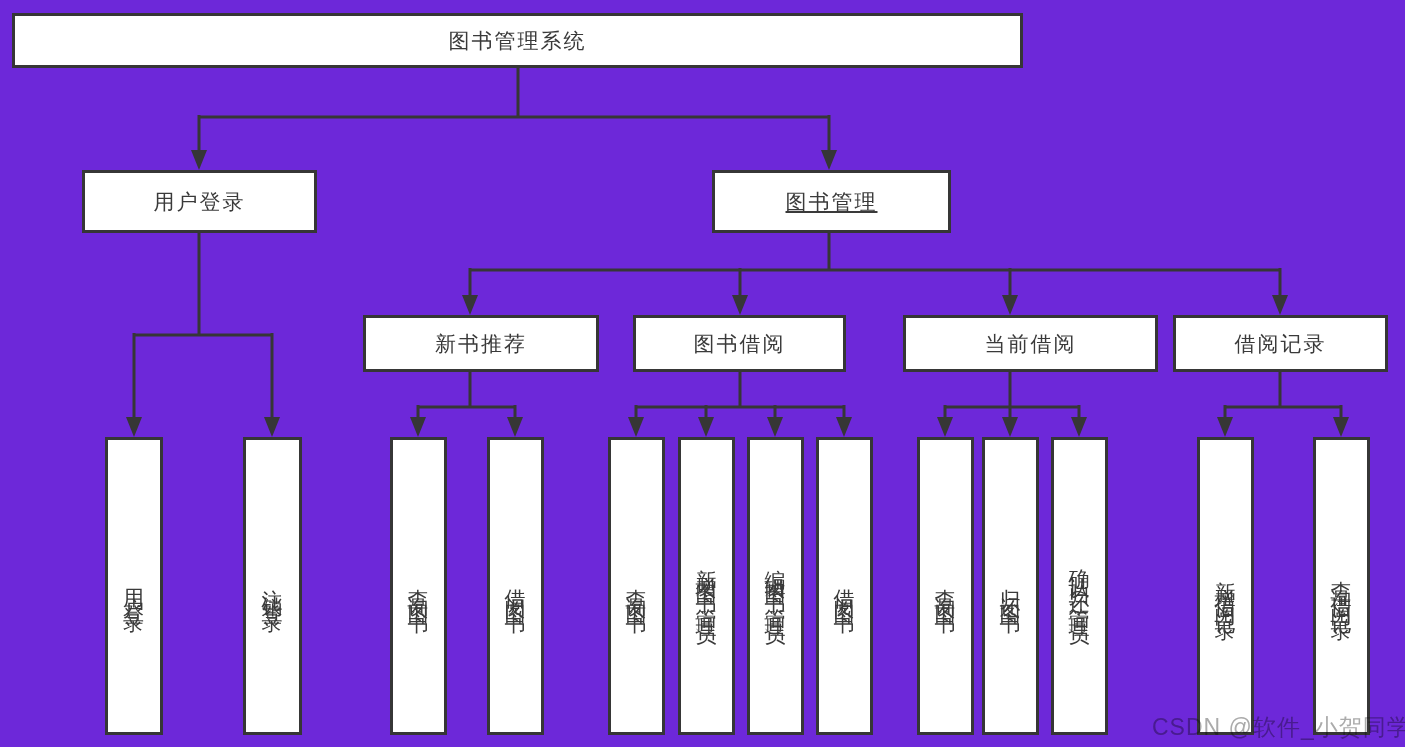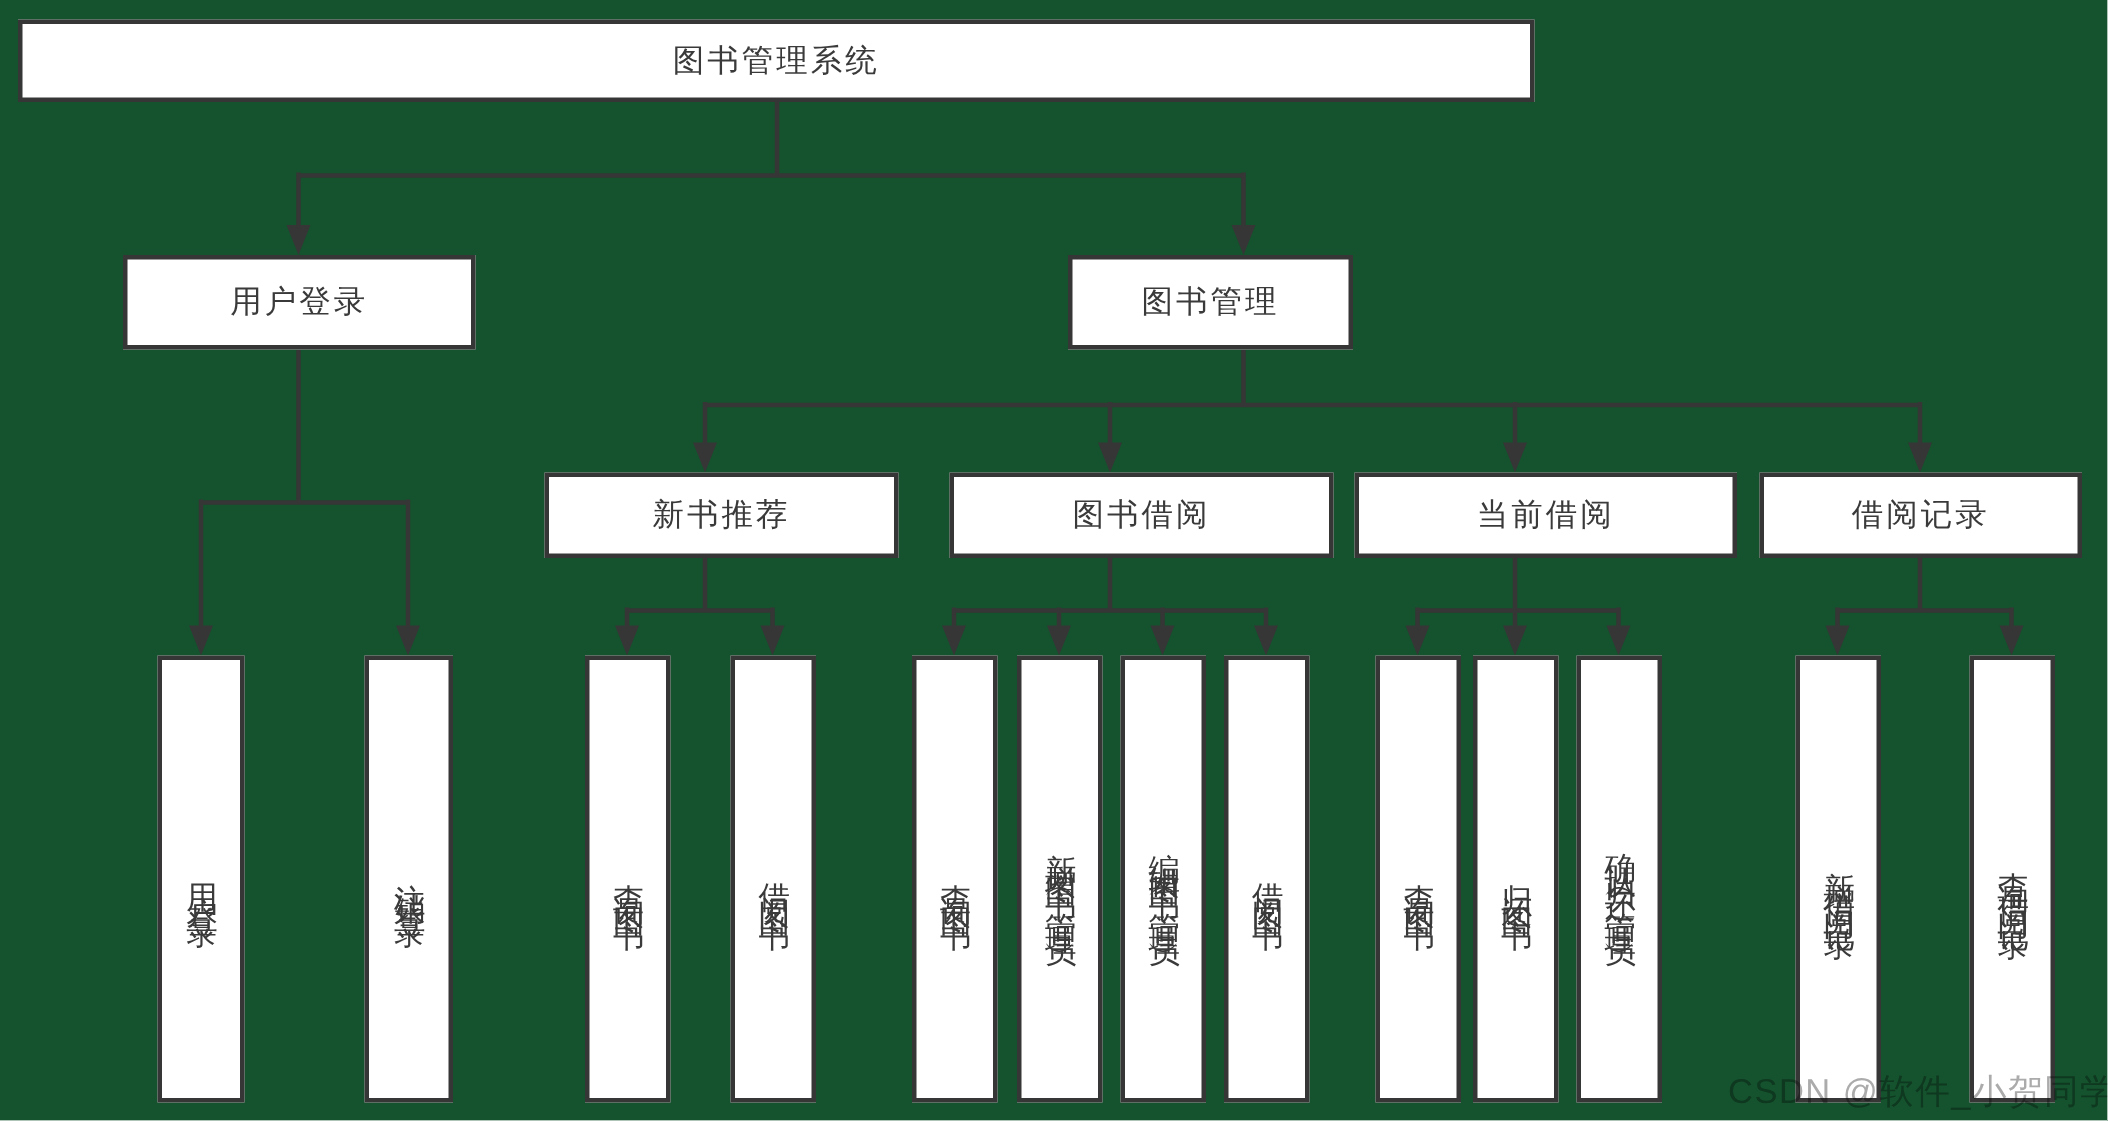--- a/index.html
+++ b/index.html
@@ -4,21 +4,21 @@
 <style>
   html, body {
     margin: 0;
     padding: 0;
     background: #ffffff;
   }
   #canvas {
     position: relative;
     width: 1405px;
     height: 747px;
-    background: #14532d;
+    background: #6d28d9;
     overflow: hidden;
     font-family: "Liberation Sans", "DejaVu Sans", sans-serif;
   }
   #connectors {
     position: absolute;
     left: 0;
     top: 0;
     width: 1405px;
     height: 747px;
   }
@@ -98,24 +98,24 @@
       <polygon points="1002,417 1018,417 1010,437"></polygon>
       <polygon points="1071,417 1087,417 1079,437"></polygon>
       <polygon points="1217,417 1233,417 1225,437"></polygon>
       <polygon points="1333,417 1349,417 1341,437"></polygon>
     </g>
   </svg>
 
   <div class="box" style="left:12px; top:13px; width:1011px; height:55px;">图书管理系统</div>
 
   <div class="box" style="left:82px; top:170px; width:235px; height:63px;">用户登录</div>
-  <div class="box" style="left:712px; top:170px; width:190px; height:63px;">图书管理</div>
+  <div class="box" style="left:712px; top:170px; width:239px; height:63px;text-decoration:underline;">图书管理</div>
 
   <div class="box" style="left:363px; top:315px; width:236px; height:57px;">新书推荐</div>
-  <div class="box" style="left:633px; top:315px; width:256px; height:57px;">图书借阅</div>
+  <div class="box" style="left:633px; top:315px; width:213px; height:57px;">图书借阅</div>
   <div class="box" style="left:903px; top:315px; width:255px; height:57px;">当前借阅</div>
   <div class="box" style="left:1173px; top:315px; width:215px; height:57px;">借阅记录</div>
 
   <div class="box vbox" style="left:105px; top:437px; width:58px; height:298px;">用户登录</div>
   <div class="box vbox" style="left:243px; top:437px; width:59px; height:298px;">注销登录</div>
 
   <div class="box vbox" style="left:390px; top:437px; width:57px; height:298px;">查询图书</div>
   <div class="box vbox" style="left:487px; top:437px; width:57px; height:298px;">借阅图书</div>
 
   <div class="box vbox" style="left:608px; top:437px; width:57px; height:298px;">查询图书</div>

